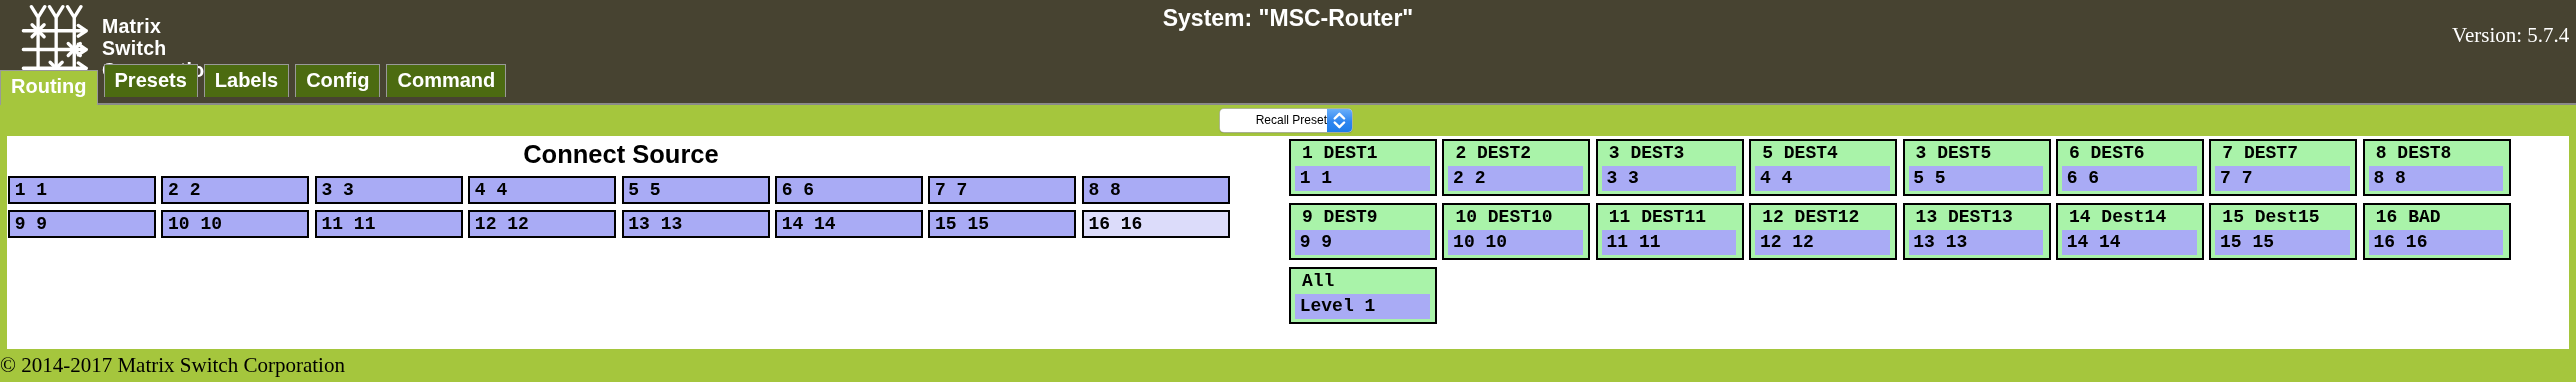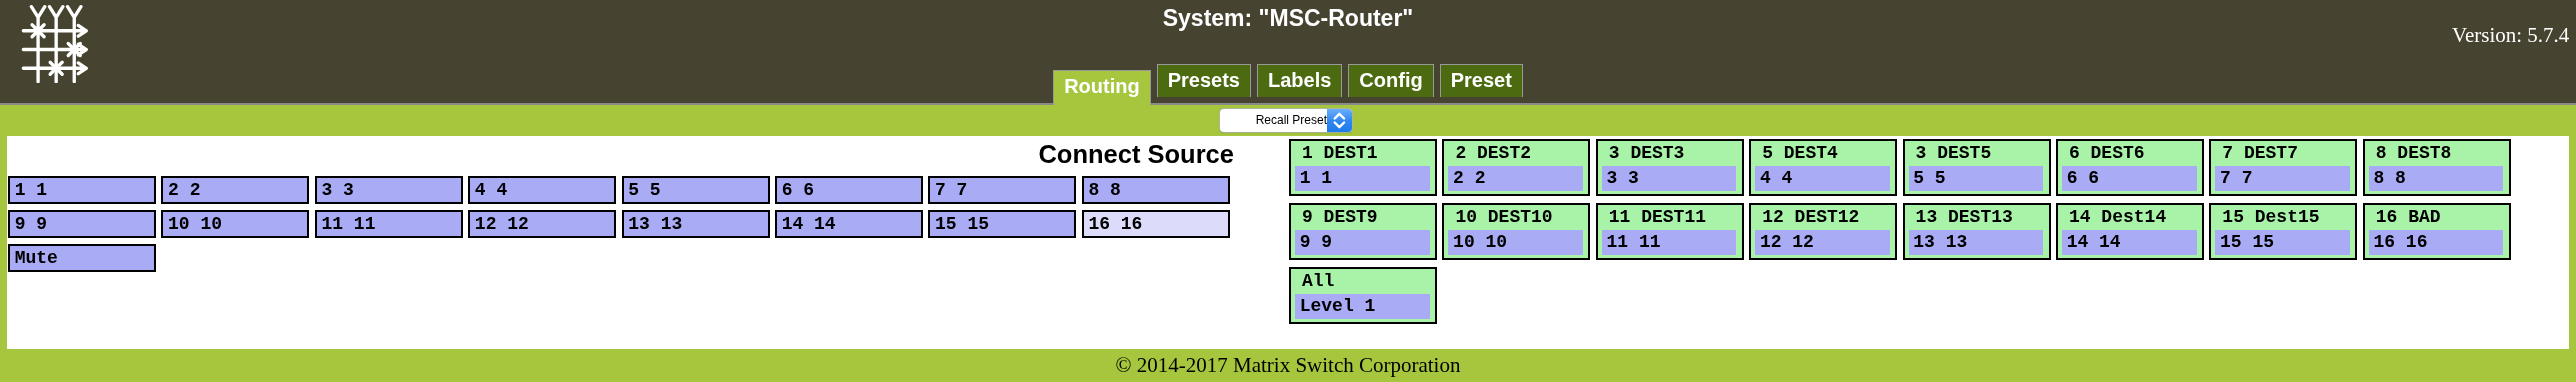--- a/index.html
+++ b/index.html
@@ -21,21 +21,21 @@
     position:absolute;left:0;right:0;top:5.4px;text-align:center;
     color:#fff;font-weight:bold;font-size:23px;
   }
   .version{
     position:absolute;right:6.7px;top:2.7px;color:#fff;
     font-family:"Liberation Serif",serif;font-size:21px;margin-top:20px;
   }
   
   .tabs{
     position:absolute;left:0;right:0;bottom:-2px;
-    display:flex;justify-content:center;align-items:flex-end;gap:6px;
+    display:flex;align-items:flex-end;gap:6px;
   }
   .tab{
     background:#4c6b11;color:#fff;font-weight:bold;font-size:20px;
     padding:4px 10px 4.7px 10px;border:1.3px solid #999;border-bottom:none;
     margin-bottom:8px;cursor:pointer;
   }
   .tab.active{
     background:#a5c63d;margin-bottom:0;padding-bottom:6.7px;
   }
   
@@ -51,21 +51,21 @@
     background:linear-gradient(#69aefa 0%,#2e86f0 55%,#1e7ce8 100%);
     display:flex;align-items:center;justify-content:center;
   }
   
   .main{
     position:absolute;left:6.7px;right:6.7px;top:136px;height:213px;
     background:#fff;display:flex;justify-content:space-between;
     box-sizing:border-box;padding:2.7px 1.3px 0 1.3px;
   }
   .panel h2{
-    margin:1.3px 0 6.7px 0;text-align:right;font-size:25.5px;font-weight:bold;color:#000;
+    margin:1.3px 0 6.7px 0;text-align:center;font-size:25.5px;font-weight:bold;color:#000;
   }
   .panel-left{width:1226px;flex:none;}
   .panel-right{width:1279px;flex:none;}
   .src-grid{display:flex;flex-wrap:wrap;gap:6px 5.4px;width:1226px;}
   .src-btn{
     box-sizing:border-box;width:148px;height:28px;
     border:2px solid #000;background:#a9abf5;
     font-family:"Liberation Mono","DejaVu Sans Mono",monospace;
     font-weight:bold;font-size:18px;line-height:24px;
     padding-left:4.7px;white-space:pre;cursor:pointer;color:#000;
@@ -84,21 +84,21 @@
   }
   .dest-src{
     margin:0.7px 5.4px 0 4px;height:25px;background:#a9abf5;
     font-family:"Liberation Mono","DejaVu Sans Mono",monospace;
     font-weight:bold;font-size:18px;line-height:25px;
     padding-left:4.7px;white-space:pre;color:#000;cursor:pointer;
   }
   
   .footer{
     position:absolute;left:0;right:0;bottom:0;height:34px;background:#a5c63d;
-    text-align:center;
+    text-align:left;
   }
   .footer .copy{
     font-family:"Liberation Serif",serif;font-size:21px;line-height:32px;color:#000;
   }
 </style>
 </head>
 <body>
 
 <div class="header">
   <div class="logo">
@@ -109,29 +109,34 @@
       <path d="M84 20 L84 116 M84 20 L74 4 M84 20 L94 4"></path>
 
       <path d="M8 40 L102 40 M102 40 L90 32 M102 40 L90 48"></path>
       <path d="M8 68 L102 68 M102 68 L90 60 M102 68 L90 76"></path>
       <path d="M8 96 L102 96 M102 96 L90 88 M102 96 L90 104"></path>
 
       <path d="M21 31 L39 49 M39 31 L21 49"></path>
       <path d="M75 59 L93 77 M93 59 L75 77"></path>
       <path d="M48 87 L66 105 M66 87 L48 105"></path>
     </svg>
+    <div class="logo-text">
+      <div>Matrix</div>
+      <div>Switch</div>
+      <div>Corporation</div>
+    </div>
   </div>
   <div class="sys-title">System: "MSC-Router"</div>
   <div class="version">Version: 5.7.4</div>
   <nav class="tabs">
       <div class="tab active">Routing</div>
       <div class="tab">Presets</div>
       <div class="tab">Labels</div>
       <div class="tab">Config</div>
-      <div class="tab">Preset</div>
+      <div class="tab">Command</div>
     </nav>
 </div>
 
 <div class="toolbar">
   <div class="mac-select">
     <span class="sel-label">Recall Preset</span>
     <span class="sel-arrows">
       <svg width="14.8" height="19" viewBox="0 0 22 28" fill="none" stroke="#ffffff" stroke-width="3.6" stroke-linecap="round" stroke-linejoin="round">
         <polyline points="4,11 11,4 18,11"></polyline>
         <polyline points="4,17 11,24 18,17"></polyline>
@@ -153,21 +158,20 @@
         <div class="src-btn">7 7</div>
         <div class="src-btn">8 8</div>
         <div class="src-btn">9 9</div>
         <div class="src-btn">10 10</div>
         <div class="src-btn">11 11</div>
         <div class="src-btn">12 12</div>
         <div class="src-btn">13 13</div>
         <div class="src-btn">14 14</div>
         <div class="src-btn">15 15</div>
         <div class="src-btn selected">16 16</div>
-        <div class="src-btn">Mute</div>
       </div>
   </section>
   <section class="panel panel-right">
     <div class="dest-grid">
         <div class="dest-box">
           <div class="dest-label">1 DEST1</div>
           <div class="dest-src">1 1</div>
         </div>
         <div class="dest-box">
           <div class="dest-label">2 DEST2</div>

